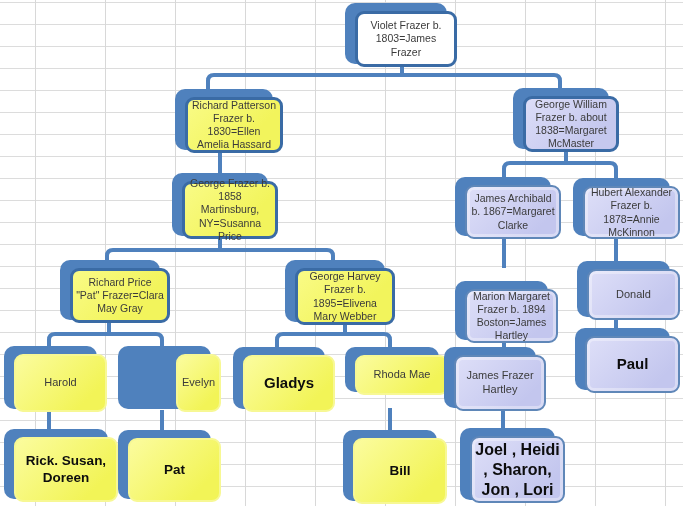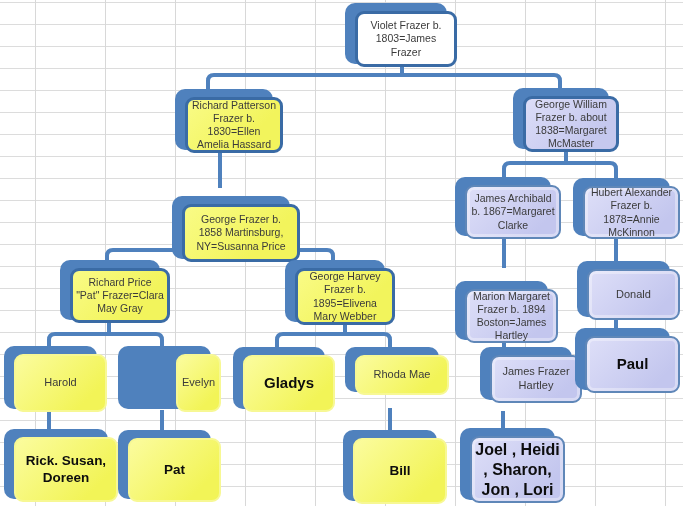--- a/index.html
+++ b/index.html
@@ -84,21 +84,21 @@
       <div class="box" style="font-size: 10.5px;">
         <span class="lbl">Richard Patterson Frazer b. 1830=Ellen Amelia Hassard</span>
       </div>
     </div>
     <div class="node v-lavender-bordered bordered" style="left: 513px; top: 88px; width: 106px; height: 64px;">
       <div class="shadow" style="background: rgb(79, 129, 189);"></div>
       <div class="box" style="font-size: 10.5px;">
         <span class="lbl">George William Frazer b. about 1838=Margaret McMaster</span>
       </div>
     </div>
-    <div class="node v-yellow-bordered bordered" style="left: 172px; top: 173px; width: 128px; height: 66px; margin-top: 23px;">
+    <div class="node v-yellow-bordered bordered" style="left: 172px; top: 173px; width: 106px; height: 66px;">
       <div class="shadow" style="background: rgb(79, 129, 189);"></div>
       <div class="box" style="font-size: 10.5px;">
         <span class="lbl">George Frazer b. 1858 Martinsburg, NY=Susanna Price</span>
       </div>
     </div>
     <div class="node v-lavender" style="left: 455px; top: 177px; width: 106px; height: 62px;">
       <div class="shadow" style="background: rgb(79, 129, 189);"></div>
       <div class="box" style="font-size: 10.5px;">
         <span class="lbl">James Archibald b. 1867=Margaret Clarke</span>
       </div>
@@ -150,21 +150,21 @@
       <div class="box" style="font-size: 15px;">
         <span class="lbl">Gladys</span>
       </div>
     </div>
     <div class="node v-yellow" style="left: 345px; top: 347px; width: 104px; height: 48px;">
       <div class="shadow" style="background: rgb(79, 129, 189);"></div>
       <div class="box" style="font-size: 11px;">
         <span class="lbl">Rhoda Mae</span>
       </div>
     </div>
-    <div class="node v-lavender" style="left: 480px; top: 347px; width: 102px; height: 56px;">
+    <div class="node v-lavender" style="left: 444px; top: 347px; width: 102px; height: 64px;">
       <div class="shadow" style="background: rgb(79, 129, 189);"></div>
       <div class="box" style="font-size: 11px;">
         <span class="lbl">James Frazer Hartley</span>
       </div>
     </div>
     <div class="node v-lavender bold" style="left: 575px; top: 328px; width: 105px; height: 65px;">
       <div class="shadow" style="background: rgb(79, 129, 189);"></div>
       <div class="box" style="font-size: 15px;">
         <span class="lbl">Paul</span>
       </div>

